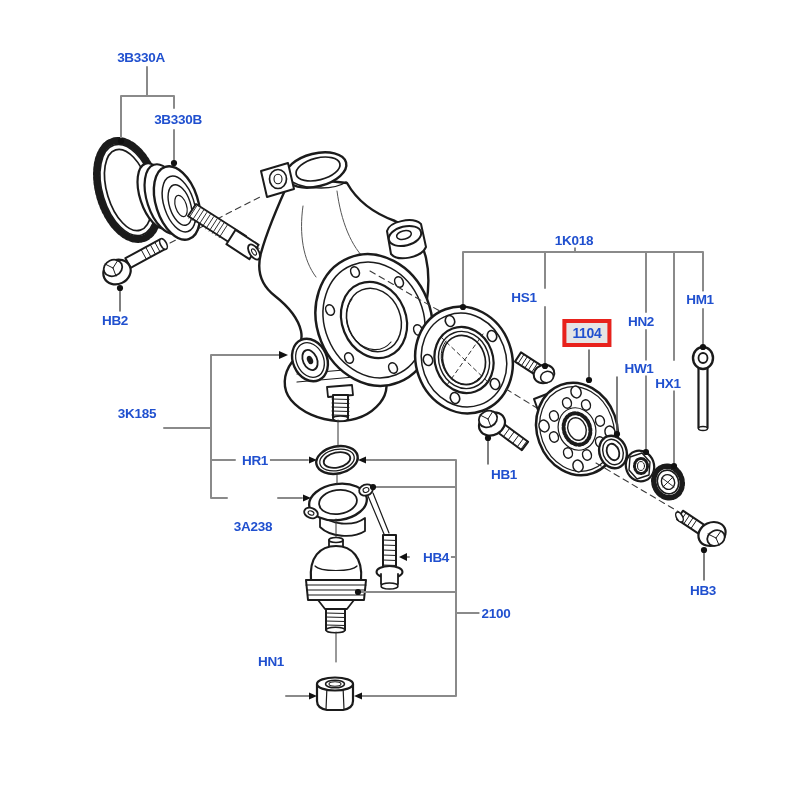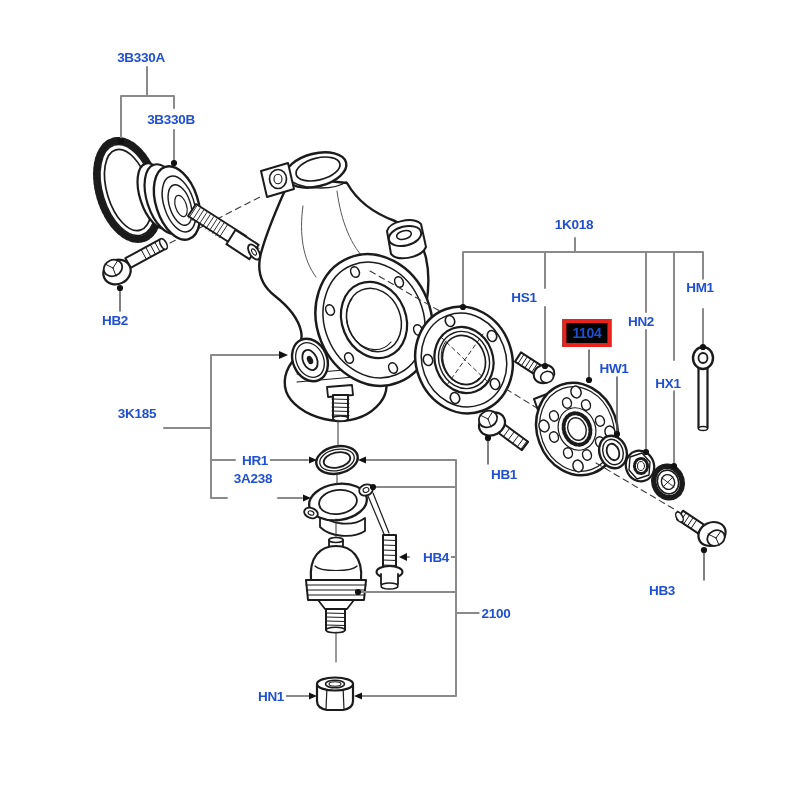--- a/index.html
+++ b/index.html
@@ -3,21 +3,21 @@
 <meta charset="utf-8">
 <style>
   html,body{margin:0;padding:0;background:#fff;}
   #stage{position:relative;width:800px;height:800px;background:#ffffff;overflow:hidden;
          font-family:"Liberation Sans",sans-serif;}
   #art{position:absolute;left:0;top:0;z-index:1;}
   .lbl{position:absolute;z-index:2;transform:translate(-50%,-50%);
        font:700 13.5px "Liberation Sans",sans-serif;color:#2050cf;
        background:#ffffff;padding:0 2px;white-space:nowrap;letter-spacing:-0.3px;cursor:pointer;}
   .hl-box{position:absolute;z-index:2;transform:translate(-50%,-50%);
-          border:4px solid #e8221c;background:#000000;padding:1px 6px;}
+          border:4px solid #e8221c;background:#e5e5e5;padding:1px 6px;}
   .hl-box .lbl-in{font:700 14px "Liberation Sans",sans-serif;color:#2050cf;letter-spacing:-0.3px;}
 </style>
 </head>
 <body>
 
 <div id="stage">
 
 <svg id="art" width="800" height="800" viewBox="0 0 800 800" stroke-linecap="round" stroke-linejoin="round">
 
   <g stroke="#3a3a3a" stroke-width="1.1" fill="none" stroke-dasharray="6 4.5">
@@ -373,34 +373,34 @@
     <polygon points="317,460 309,456.5 309,463.5"></polygon>
         <polygon points="358,460 366,456.5 366,463.5"></polygon>
     <polygon points="311,498 303,494.5 303,501.5"></polygon>
     <polygon points="399,557 407,553 407,561"></polygon>
     <polygon points="317,696 309,692.5 309,699.5"></polygon>
         <polygon points="354,696 362,692.5 362,699.5"></polygon>
   </g>
 </svg>
 
 <div class="lbl" style="left:141px;top:57px">3B330A</div>
-<div class="lbl" style="left:171px;top:119px">3B330B</div>
+<div class="lbl" style="left:178px;top:119px">3B330B</div>
 <div class="lbl" style="left:115px;top:320px">HB2</div>
 <div class="lbl" style="left:137px;top:413px">3K185</div>
 <div class="lbl" style="left:255px;top:460px">HR1</div>
-<div class="lbl" style="left:253px;top:478px">3A238</div>
+<div class="lbl" style="left:253px;top:526px">3A238</div>
 <div class="lbl" style="left:436px;top:557px">HB4</div>
 <div class="lbl" style="left:496px;top:613px">2100</div>
-<div class="lbl" style="left:271px;top:696px">HN1</div>
-<div class="lbl" style="left:574px;top:224px">1K018</div>
+<div class="lbl" style="left:271px;top:661px">HN1</div>
+<div class="lbl" style="left:574px;top:240px">1K018</div>
 <div class="lbl" style="left:524px;top:297px">HS1</div>
 <div class="lbl" style="left:641px;top:321px">HN2</div>
-<div class="lbl" style="left:700px;top:287px">HM1</div>
-<div class="lbl" style="left:614px;top:368px">HW1</div>
+<div class="lbl" style="left:700px;top:299px">HM1</div>
+<div class="lbl" style="left:639px;top:368px">HW1</div>
 <div class="lbl" style="left:668px;top:383px">HX1</div>
 <div class="lbl" style="left:504px;top:474px">HB1</div>
-<div class="lbl" style="left:662px;top:590px">HB3</div>
+<div class="lbl" style="left:703px;top:590px">HB3</div>
 
 <div class="hl-box" style="left:587px;top:333px">
   <span class="lbl-in">1104</span>
 </div>
 
 </div>
 
 </body></html>

